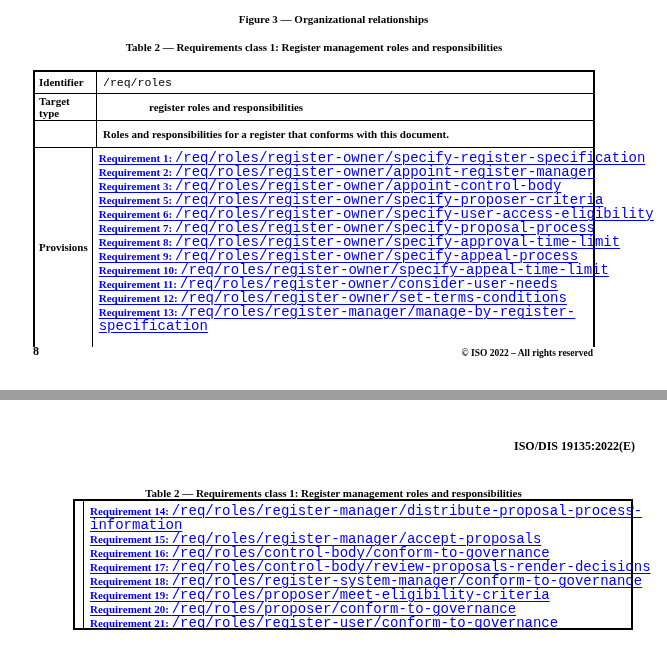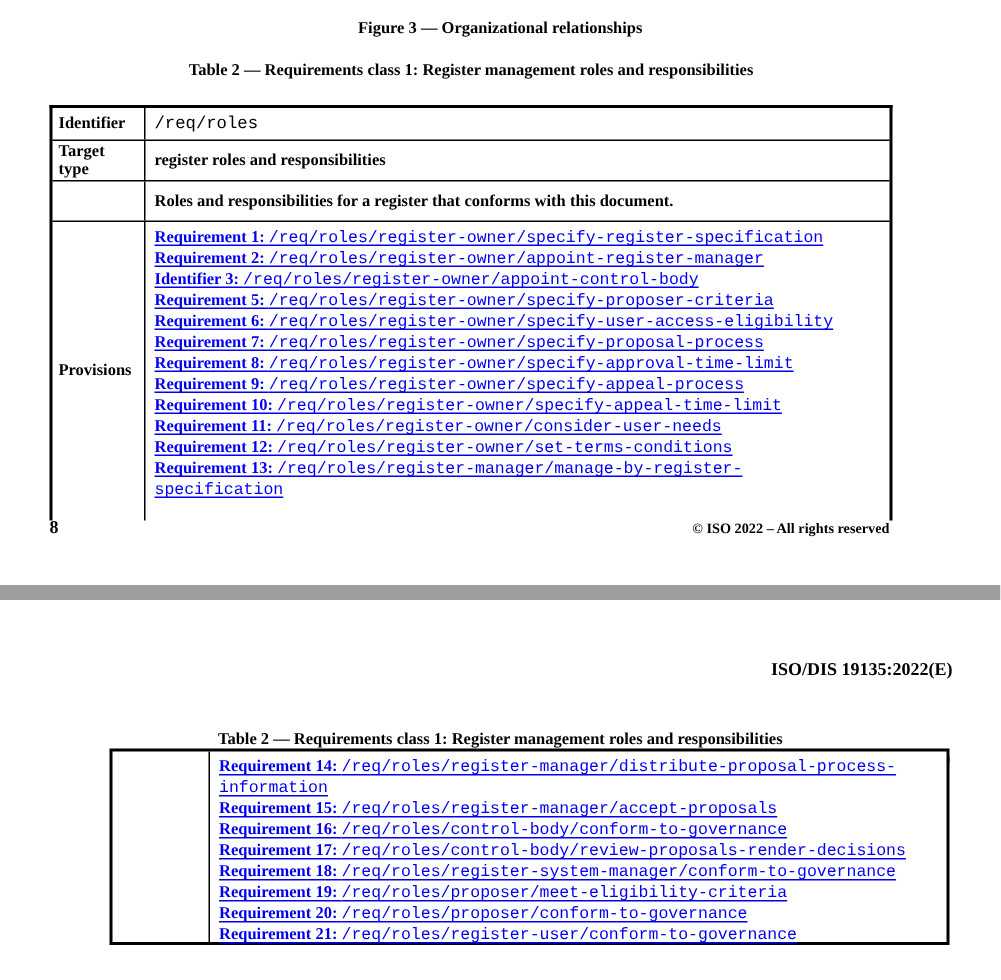--- a/index.html
+++ b/index.html
@@ -46,21 +46,21 @@
     font-size:11px;
     display:flex;
     align-items:center;
   }
   .vcell.mono{
     font-family:"Liberation Mono", monospace;
     font-weight:normal;
     font-size:11.5px;
   }
   .r1{height:21px;}
-  .r2{height:27px;}
+  .r2{height:27px;gap:46px;}
   .r3{height:27px;}
   .r4{height:200px;}
   .r4 .vcell{
     display:block;
     padding:3px 4px 0 6px;
     font-weight:normal;
   }
   
   .req-line{
     height:14px;
@@ -73,21 +73,21 @@
     text-decoration-thickness:1px;
     text-underline-offset:2px;
   }
   .req-num{
     font-family:"Liberation Serif", serif;
     font-weight:bold;
     font-size:11px;
   }
   .req-path{
     font-family:"Liberation Mono", monospace;
-    font-size:11px;
+    font-size:14px;
   }
   
   #p1-pagenum{left:33px;top:344px;font-weight:bold;font-size:12px;}
   #p1-copyright{right:74px;top:348px;font-weight:bold;font-size:9.5px;margin-left:24px;}
   #separator{left:0;top:390px;width:667px;height:10px;}
   #p2-docid{right:32px;top:439px;font-weight:bold;font-size:12px;}
   #p2-tabcap{left:0;top:487px;width:667px;}
   #p2-continued{right:33px;top:502px;font-style:italic;font-weight:600;font-size:10px;}
   
   #t2{left:73px;top:499px;width:560px;height:131px;display:flex;}
@@ -118,21 +118,21 @@
   </div>
   <div class="trow r3">
     <div class="lcell"></div>
     <div class="vcell">Roles and responsibilities for a register that conforms with this document.</div>
   </div>
   <div class="trow r4">
     <div class="lcell">Provisions</div>
     <div class="vcell" id="t1-reqs">
         <div class="req-line"><span class="req-link" style="color: rgb(0, 0, 238);"><span class="req-num">Requirement 1: </span><span class="req-path">/req/roles/register-owner/specify-register-specification</span></span></div>
         <div class="req-line"><span class="req-link" style="color: rgb(0, 0, 238);"><span class="req-num">Requirement 2: </span><span class="req-path">/req/roles/register-owner/appoint-register-manager</span></span></div>
-        <div class="req-line"><span class="req-link" style="color: rgb(0, 0, 238);"><span class="req-num">Identifier 3: </span><span class="req-path">/req/roles/register-owner/appoint-control-body</span></span></div>
+        <div class="req-line"><span class="req-link" style="color: rgb(0, 0, 238);"><span class="req-num">Requirement 3: </span><span class="req-path">/req/roles/register-owner/appoint-control-body</span></span></div>
         <div class="req-line"><span class="req-link" style="color: rgb(0, 0, 238);"><span class="req-num">Requirement 5: </span><span class="req-path">/req/roles/register-owner/specify-proposer-criteria</span></span></div>
         <div class="req-line"><span class="req-link" style="color: rgb(0, 0, 238);"><span class="req-num">Requirement 6: </span><span class="req-path">/req/roles/register-owner/specify-user-access-eligibility</span></span></div>
         <div class="req-line"><span class="req-link" style="color: rgb(0, 0, 238);"><span class="req-num">Requirement 7: </span><span class="req-path">/req/roles/register-owner/specify-proposal-process</span></span></div>
         <div class="req-line"><span class="req-link" style="color: rgb(0, 0, 238);"><span class="req-num">Requirement 8: </span><span class="req-path">/req/roles/register-owner/specify-approval-time-limit</span></span></div>
         <div class="req-line"><span class="req-link" style="color: rgb(0, 0, 238);"><span class="req-num">Requirement 9: </span><span class="req-path">/req/roles/register-owner/specify-appeal-process</span></span></div>
         <div class="req-line"><span class="req-link" style="color: rgb(0, 0, 238);"><span class="req-num">Requirement 10: </span><span class="req-path">/req/roles/register-owner/specify-appeal-time-limit</span></span></div>
         <div class="req-line"><span class="req-link" style="color: rgb(0, 0, 238); margin-top: 29px;"><span class="req-num">Requirement 11: </span><span class="req-path">/req/roles/register-owner/consider-user-needs</span></span></div>
         <div class="req-line"><span class="req-link" style="color: rgb(0, 0, 238);"><span class="req-num">Requirement 12: </span><span class="req-path">/req/roles/register-owner/set-terms-conditions</span></span></div>
         <div class="req-line"><span class="req-link" style="color: rgb(0, 0, 238);"><span class="req-num">Requirement 13: </span><span class="req-path">/req/roles/register-manager/manage-by-register-</span></span></div>
         <div class="req-line"><span class="req-link" style="color: rgb(0, 0, 238);"><span class="req-path">specification</span></span></div>

